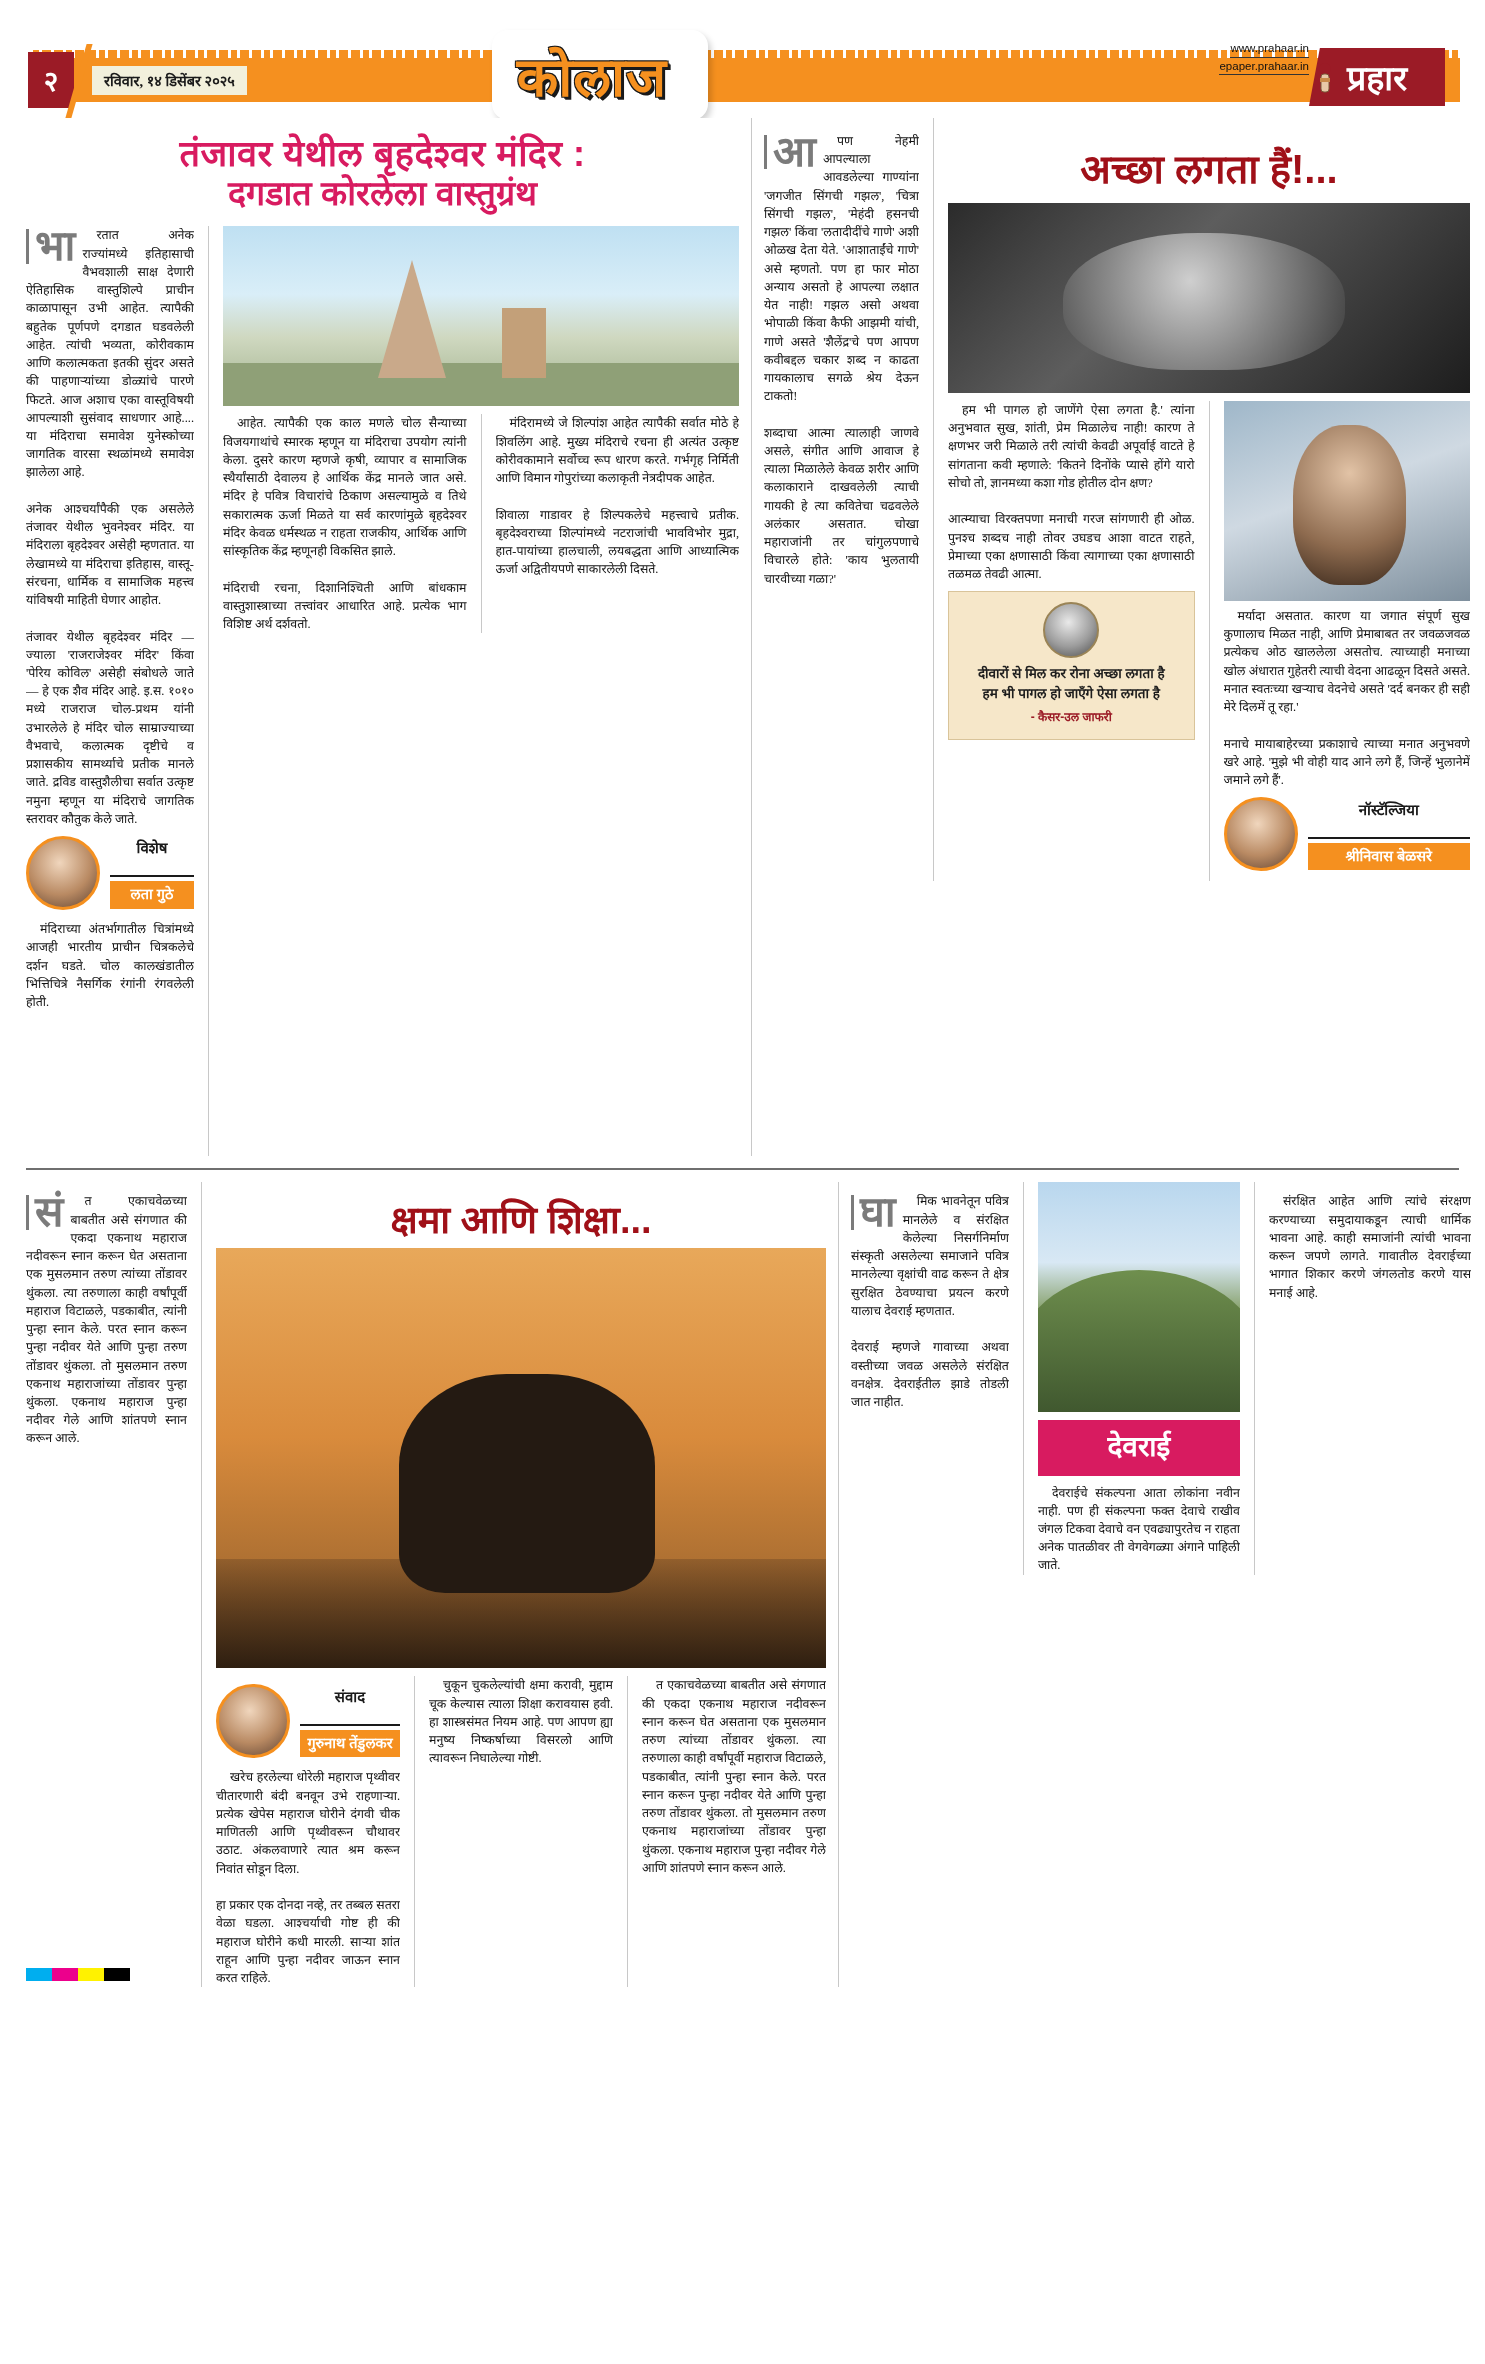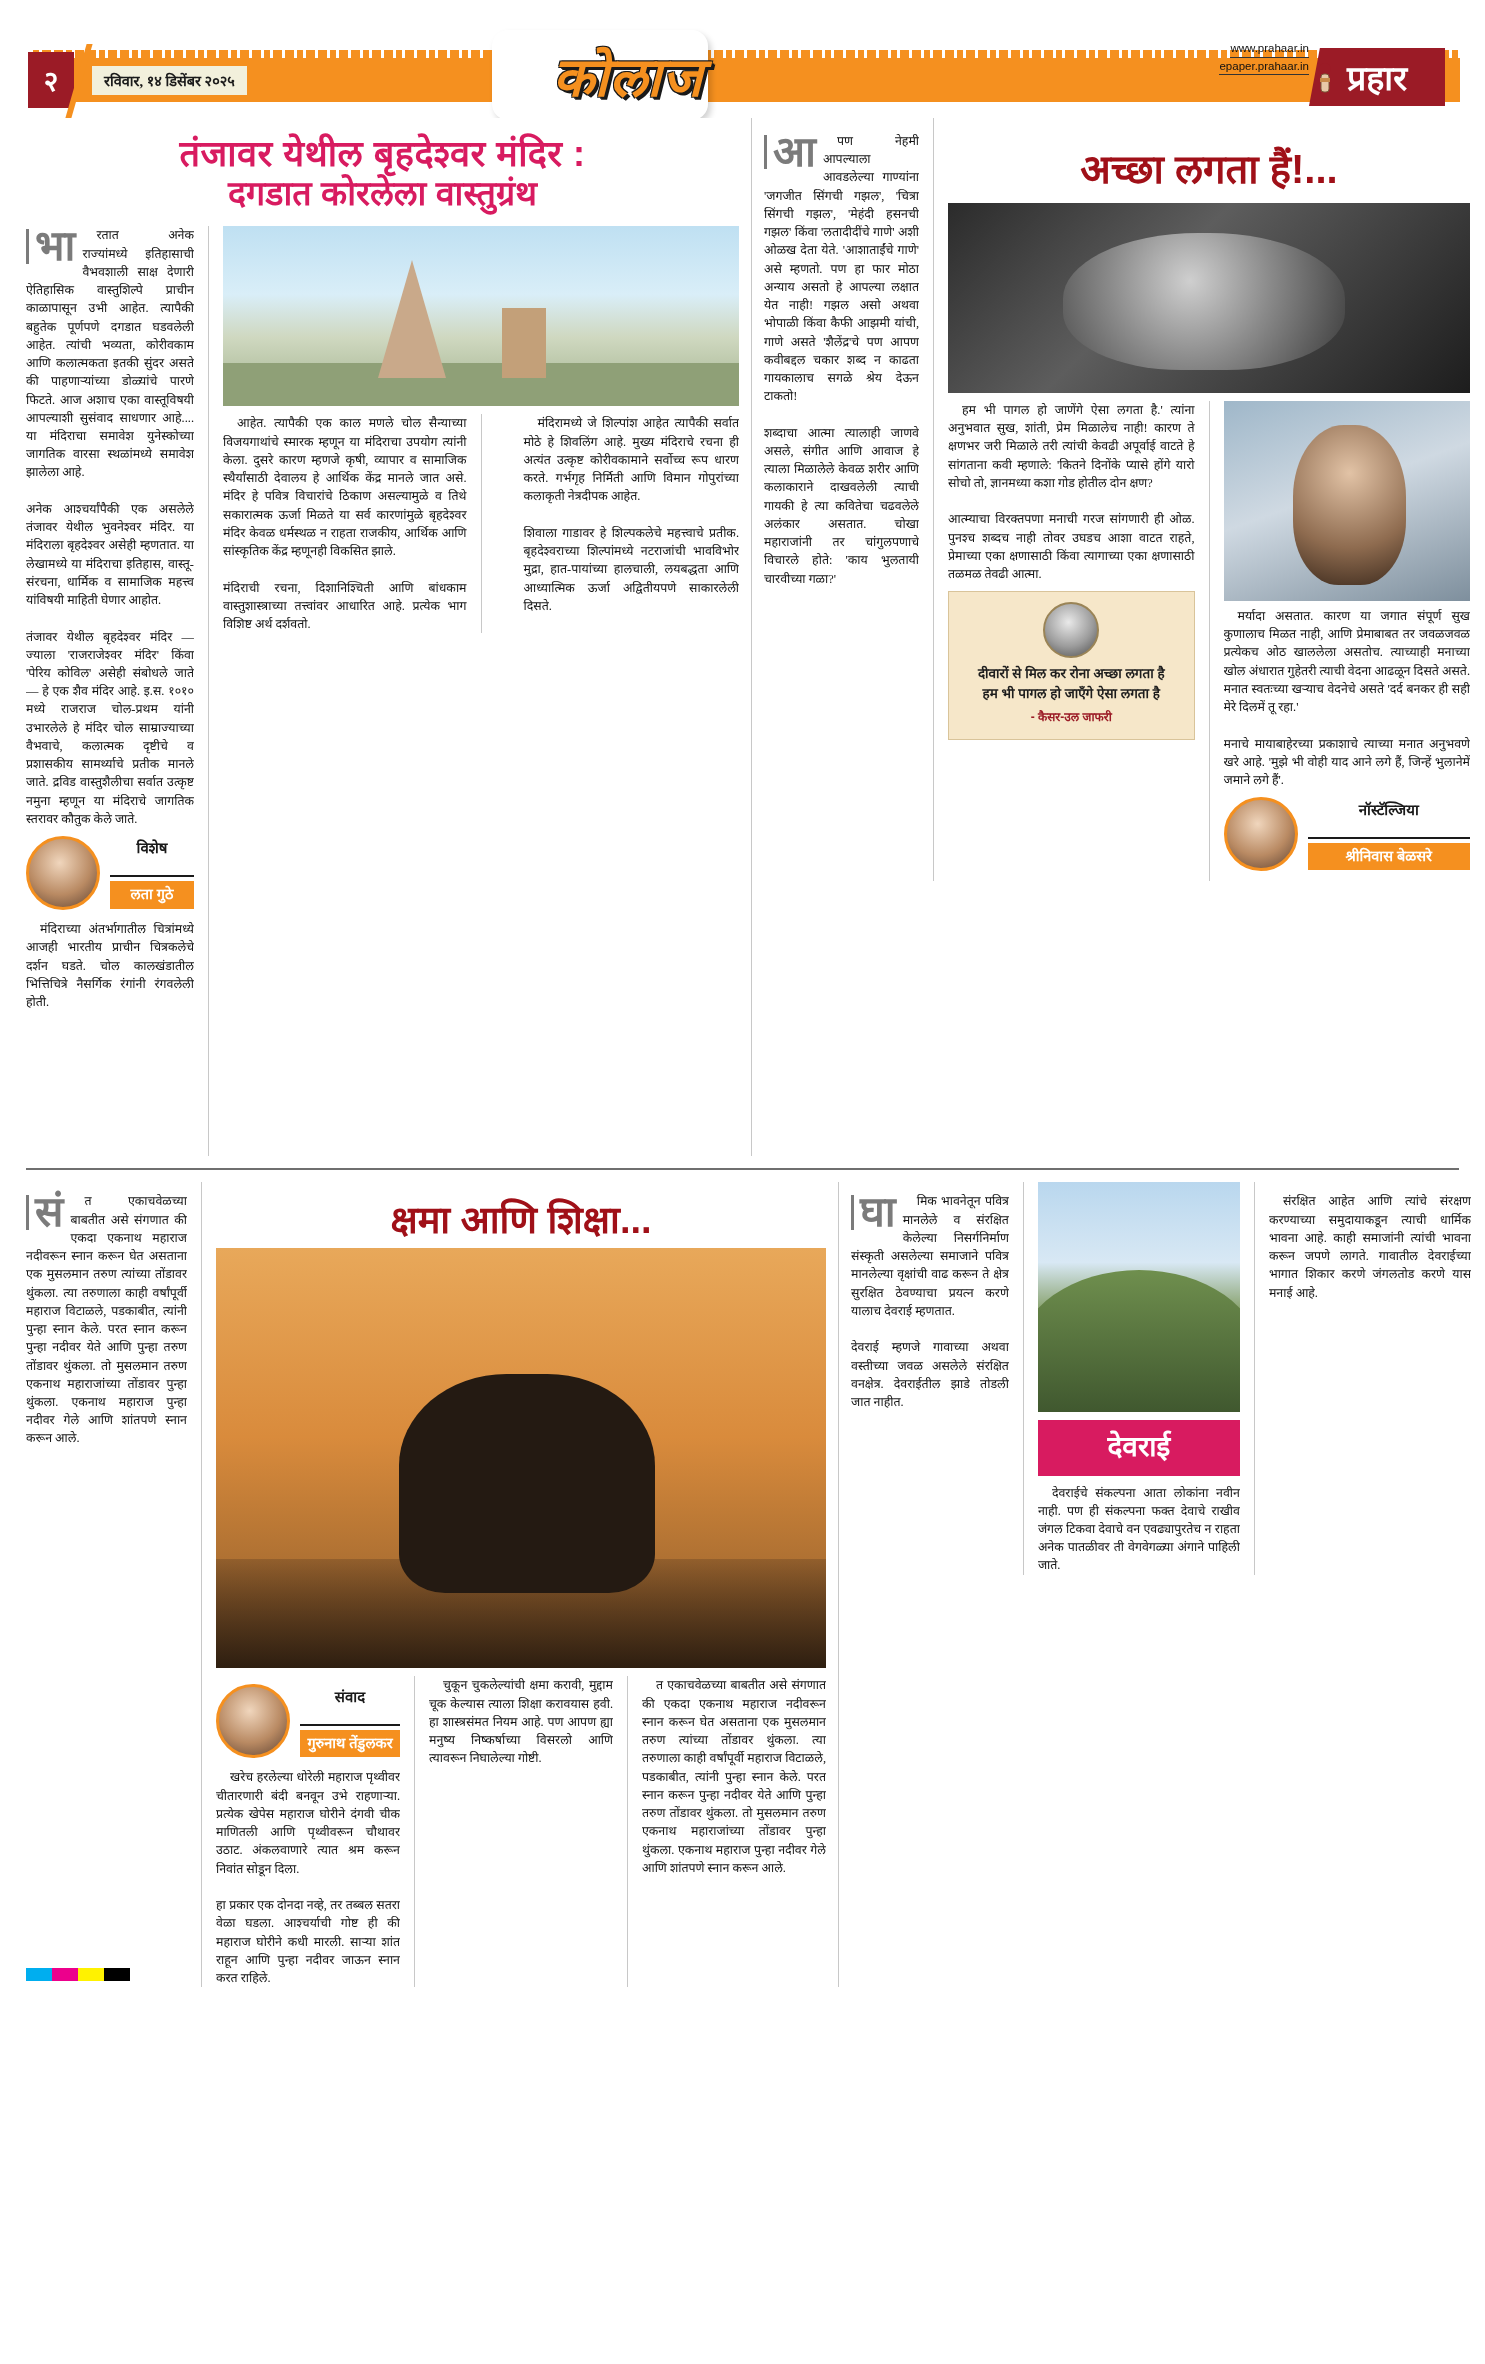--- a/index.html
+++ b/index.html
@@ -86,28 +86,27 @@
     position: absolute;
     left: 492px; top: 30px;
     width: 216px; height: 90px;
     background: #fff;
     border-radius: 16px;
     z-index: 7;
     box-shadow: 3px 4px 6px rgba(0,0,0,.18);
   }
   .logo-word {
     position: absolute;
-    left: 528px; top: 34px;
+    left: 492px; top: 34px;
     width: 200px; height: 82px;
     z-index: 8;
     display: flex; align-items: center; justify-content: center;
     font-family: "Liberation Sans", sans-serif;
     font-size: 54px;
     font-weight: 700;
-    font-style: italic;
     color: #F5901F;
     text-shadow:
       2px 2px 0 #1a1a1a, 3px 3px 0 #1a1a1a,
       -1px -1px 0 #1a1a1a, 1px -1px 0 #1a1a1a, -1px 1px 0 #1a1a1a;
     letter-spacing: 1px;
   }
   .brand-box {
     position: absolute;
     right: 40px; top: 48px;
     width: 136px; height: 58px;
@@ -426,21 +425,21 @@
             <div class="tower2"></div>
           </div>
           <div class="colwrap" style="margin-top:8px;">
             <div class="col" style="width:250px;">
               <p style="white-space:pre-wrap;">आहेत. त्यापैकी एक काल मणले चोल सैन्याच्या विजयगाथांचे स्मारक म्हणून या मंदिराचा उपयोग त्यांनी केला. दुसरे कारण म्हणजे कृषी, व्यापार व सामाजिक स्थैर्यांसाठी देवालय हे आर्थिक केंद्र मानले जात असे. मंदिर हे पवित्र विचारांचे ठिकाण असल्यामुळे व तिथे सकारात्मक ऊर्जा मिळते या सर्व कारणांमुळे बृहदेश्वर मंदिर केवळ धर्मस्थळ न राहता राजकीय, आर्थिक आणि सांस्कृतिक केंद्र म्हणूनही विकसित झाले.
 
 मंदिराची रचना, दिशानिश्चिती आणि बांधकाम वास्तुशास्त्राच्या तत्त्वांवर आधारित आहे. प्रत्येक भाग विशिष्ट अर्थ दर्शवतो.</p>
             </div>
             <div class="vline"></div>
             <div class="col" style="width:250px;">
-              <p style="white-space:pre-wrap;margin-left:28px;">मंदिरामध्ये जे शिल्पांश आहेत त्यापैकी सर्वात मोठे हे शिवलिंग आहे. मुख्य मंदिराचे रचना ही अत्यंत उत्कृष्ट कोरीवकामाने सर्वोच्च रूप धारण करते. गर्भगृह निर्मिती आणि विमान गोपुरांच्या कलाकृती नेत्रदीपक आहेत.
+              <p style="white-space:pre-wrap;">मंदिरामध्ये जे शिल्पांश आहेत त्यापैकी सर्वात मोठे हे शिवलिंग आहे. मुख्य मंदिराचे रचना ही अत्यंत उत्कृष्ट कोरीवकामाने सर्वोच्च रूप धारण करते. गर्भगृह निर्मिती आणि विमान गोपुरांच्या कलाकृती नेत्रदीपक आहेत.
 
 शिवाला गाडावर हे शिल्पकलेचे महत्त्वाचे प्रतीक. बृहदेश्वराच्या शिल्पांमध्ये नटराजांची भावविभोर मुद्रा, हात-पायांच्या हालचाली, लयबद्धता आणि आध्यात्मिक ऊर्जा अद्वितीयपणे साकारलेली दिसते.</p>
             </div>
           </div>
         </div>
       </div>
     </div>
 
     <div class="vline" style="margin:0 12px;"></div>
 

